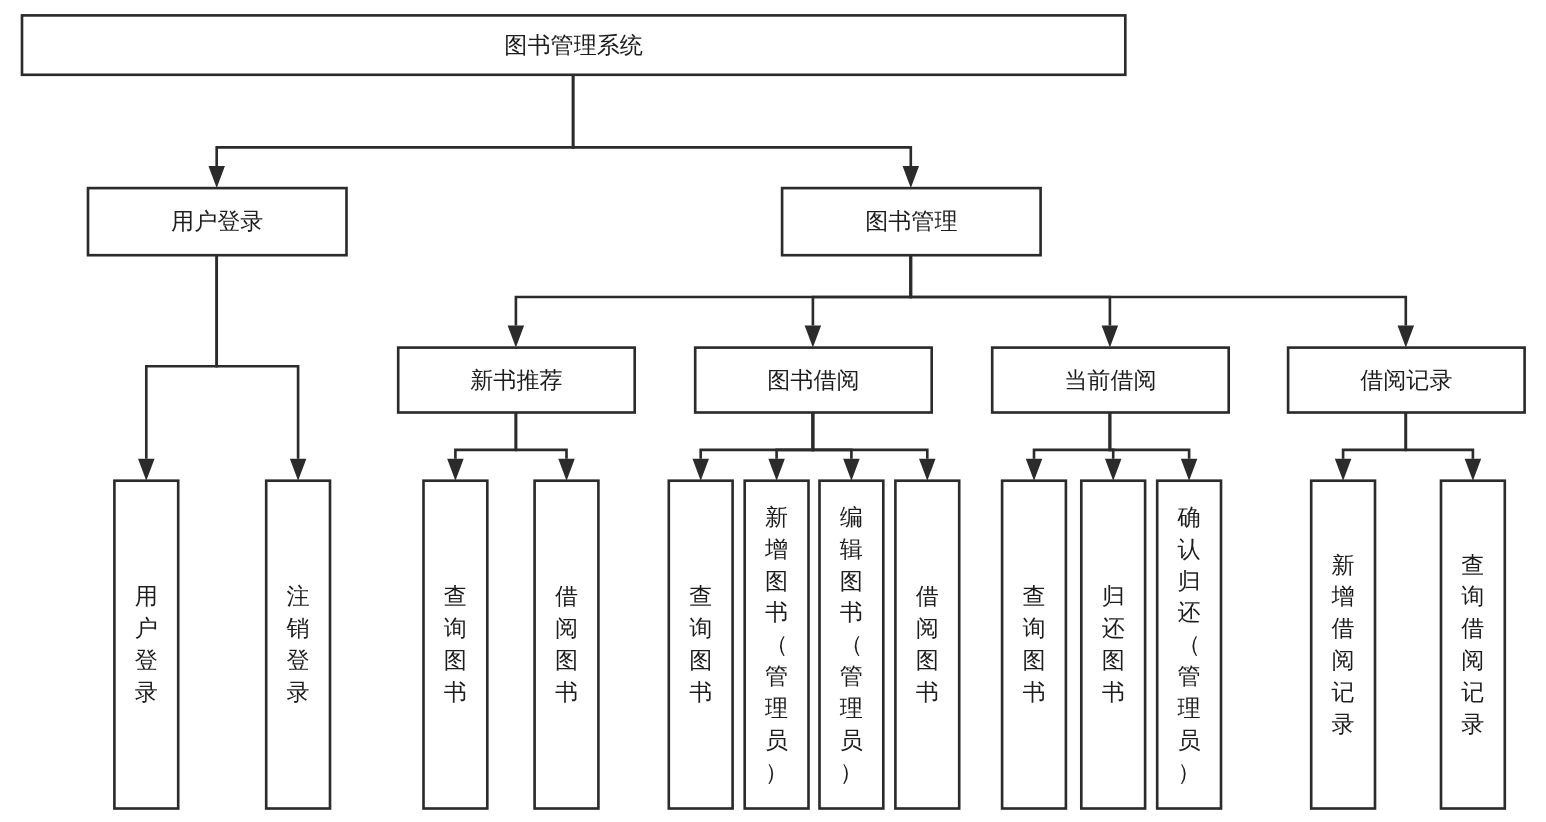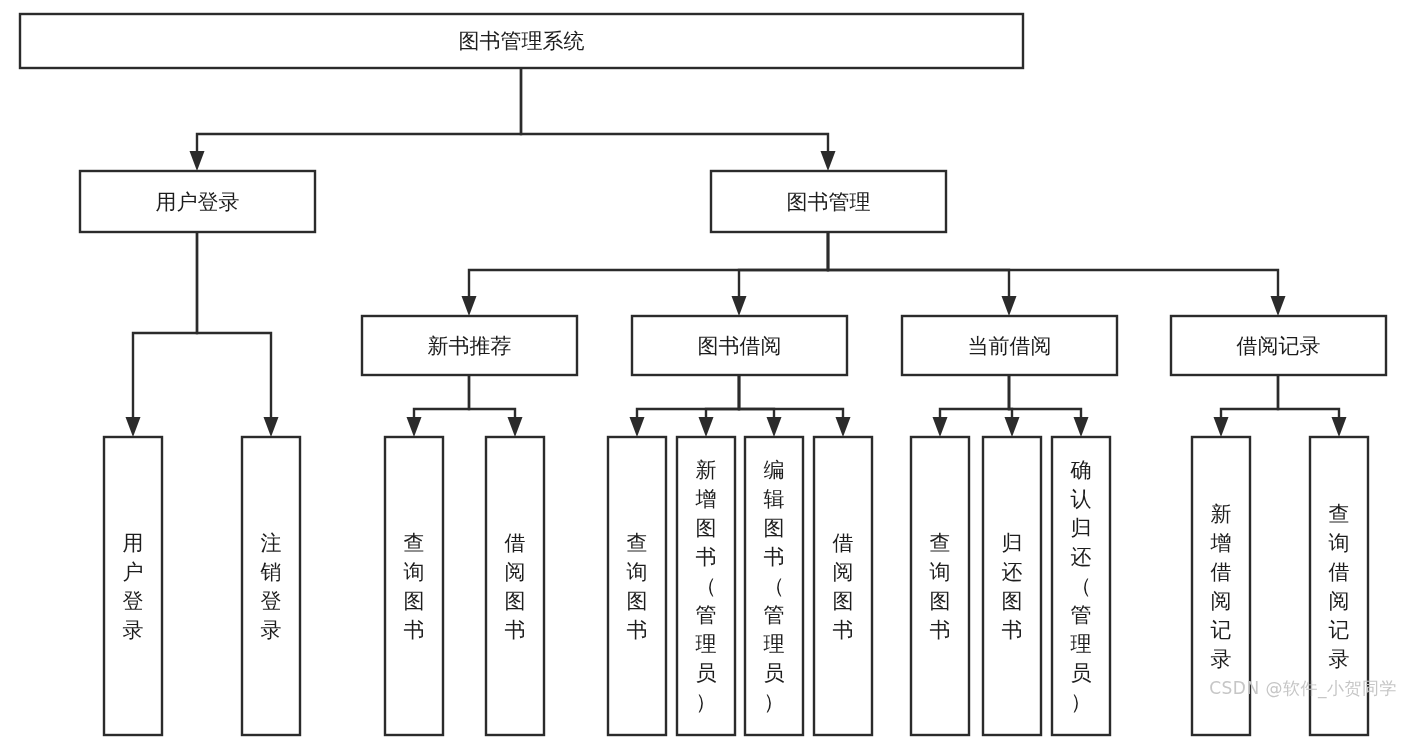--- a/index.html
+++ b/index.html
@@ -196,14 +196,13 @@
         <g>
           <rect x="1192" y="437" width="58" height="298" class="node-rect"></rect>
           <text x="1221" y="0" class="node-label vertical"><tspan x="1221" y="513.5">新</tspan><tspan x="1221" y="542.5">增</tspan><tspan x="1221" y="571.5">借</tspan><tspan x="1221" y="600.5">阅</tspan><tspan x="1221" y="629.5">记</tspan><tspan x="1221" y="658.5">录</tspan></text>
         </g>
         <g>
           <rect x="1310" y="437" width="58" height="298" class="node-rect"></rect>
           <text x="1339" y="0" class="node-label vertical"><tspan x="1339" y="513.5">查</tspan><tspan x="1339" y="542.5">询</tspan><tspan x="1339" y="571.5">借</tspan><tspan x="1339" y="600.5">阅</tspan><tspan x="1339" y="629.5">记</tspan><tspan x="1339" y="658.5">录</tspan></text>
         </g>
       </g>
   </svg>
-  <div class="watermark">CSDN @软件_小贺同学</div>
 </div>
 
 </body></html>

